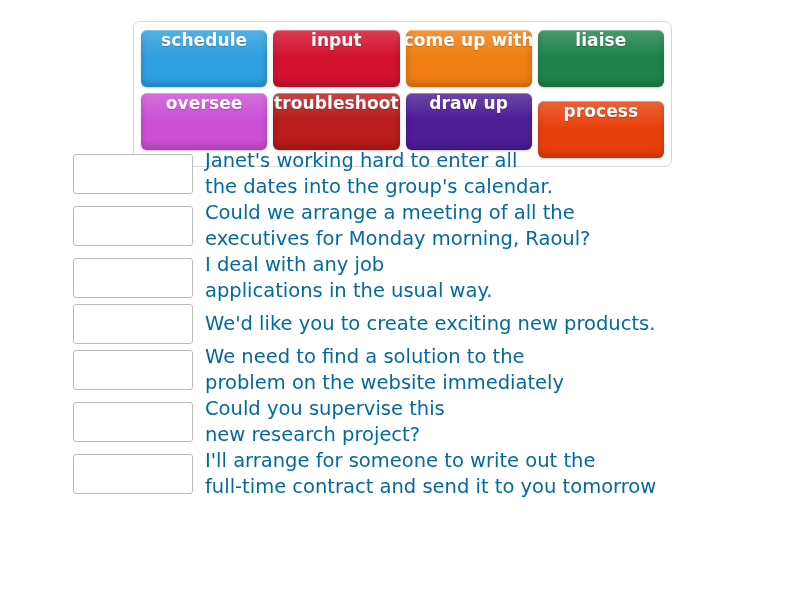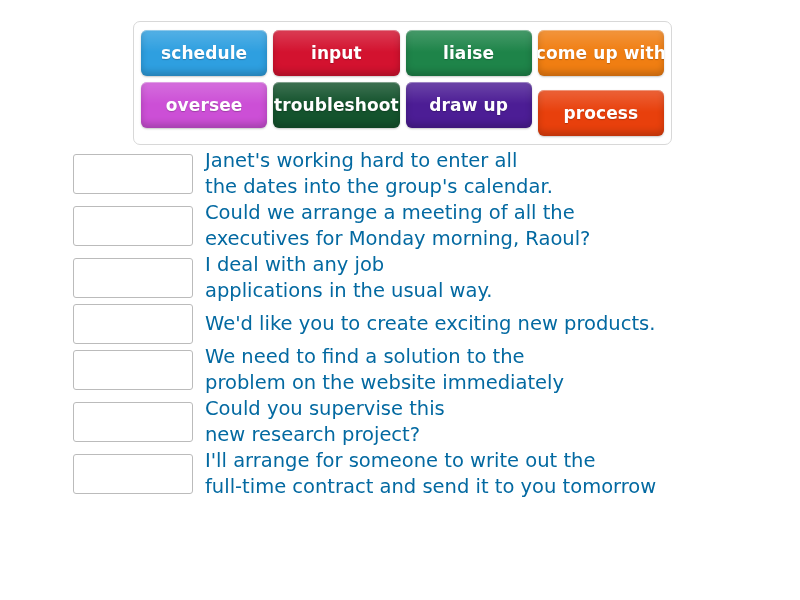--- a/index.html
+++ b/index.html
@@ -30,24 +30,23 @@
   }
   .tile-row {
     display: flex;
     gap: 6px;
   }
   .tile-row + .tile-row {
     margin-top: 6px;
   }
   .tile {
     flex: 1 1 0;
-    height: 46px;
+    height: 57px;
     border-radius: 6px;
     display: flex;
-    align-items: center;
     justify-content: center;
     color: #ffffff;
     font-size: 17px;
     font-weight: bold;
     letter-spacing: 0.1px;
     white-space: nowrap;
     cursor: move;
     user-select: none;
     position: relative;
     overflow: hidden;
@@ -103,32 +102,32 @@
 <body>
 
 <div id="word-bank">
     <div class="tile-row">
       <div class="tile" style="background: rgb(46, 159, 224);">
         <span class="tile-label">schedule</span>
       </div>
       <div class="tile" style="background: rgb(211, 18, 47);">
         <span class="tile-label">input</span>
       </div>
+      <div class="tile" style="background: rgb(240, 126, 18);">
+        <span class="tile-label">come up with</span>
+      </div>
       <div class="tile" style="background: rgb(30, 132, 73);">
         <span class="tile-label">liaise</span>
-      </div>
-      <div class="tile" style="background: rgb(240, 126, 18);">
-        <span class="tile-label">come up with</span>
       </div>
     </div>
     <div class="tile-row">
       <div class="tile" style="background: rgb(204, 79, 214);">
         <span class="tile-label">oversee</span>
       </div>
-      <div class="tile" style="background: #14532d;">
+      <div class="tile" style="background: #b91c1c;">
         <span class="tile-label">troubleshoot</span>
       </div>
       <div class="tile" style="background: #4c1d95;">
         <span class="tile-label">draw up</span>
       </div>
       <div class="tile" style="background: rgb(232, 64, 12); margin-top: 8px;">
         <span class="tile-label">process</span>
       </div>
     </div>
   </div>

